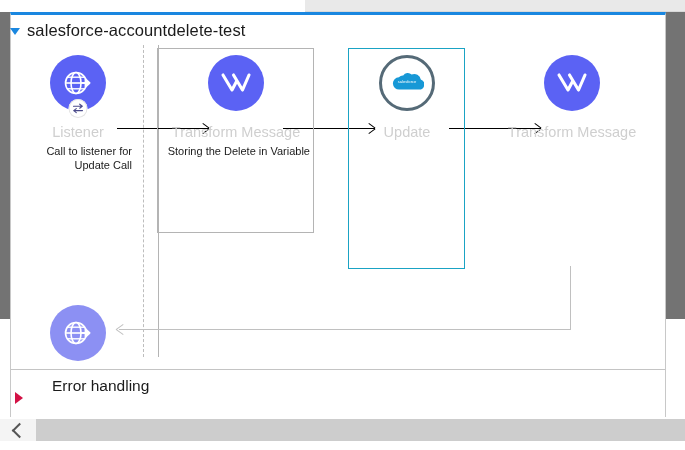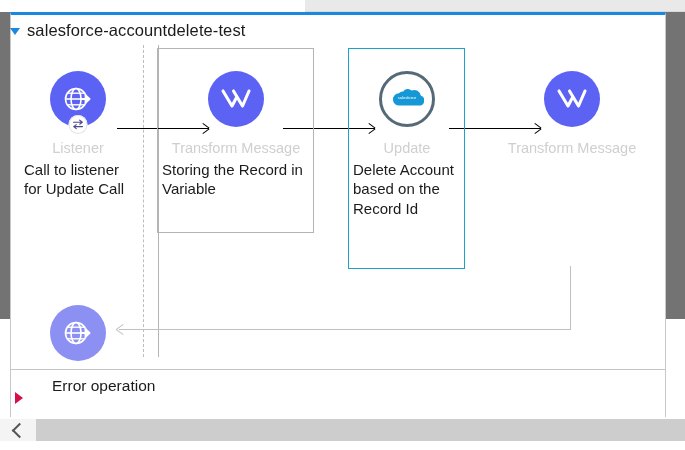--- a/index.html
+++ b/index.html
@@ -56,21 +56,21 @@
     border-left:1px dashed #bdbdbd;
   }
   
   .solid-sep{
     position:absolute;left:147px;top:0px;width:0;height:312px;
     border-left:1px solid #b4b4b4;
   }
 
   
   .node{
-    position:absolute;top:16px;width:118px;
+    position:absolute;top:0px;width:118px;
     display:flex;flex-direction:column;align-items:center;
   }
   .node-box{
     position:absolute;box-sizing:border-box;
     border:1px solid #b4b4b4;background:transparent;pointer-events:none;
   }
   .node-box.selected{border:1px solid #1aa3c4;}
 
   .icon-circle{
     width:56px;height:56px;border-radius:50%;
@@ -87,22 +87,22 @@
     width:19px;height:19px;border-radius:50%;background:#ffffff;
     display:flex;align-items:center;justify-content:center;
     box-shadow:0 0 0 1px #e3e3e3 inset;
   }
 
   .node-type{
     margin-top:13px;font-size:14.5px;color:#cfcfcf;
     text-align:center;line-height:1.15;white-space:nowrap;
   }
   .node-label{
-    margin-top:3px;font-size:15px;color:#1b1b1b;
-    text-align:left;line-height:1.32;width:108px;
+    margin-top:3px;font-size:11px;color:#1b1b1b;
+    text-align:right;line-height:1.32;width:108px;
   }
 
   
   .conn{position:absolute;height:1px;background:#000000;top:83px;}
   .conn-head{
     position:absolute;top:78px;width:7px;height:11px;
   }
   .conn-head::before,.conn-head::after{
     content:"";position:absolute;left:0;width:8px;height:1px;background:#000;
   }
@@ -210,32 +210,31 @@
     </div>
 
     <div class="node" style="left:166px;">
       <div class="icon-circle indigo">
         <svg width="34" height="30" viewBox="0 0 34 30" aria-hidden="true">
           <path d="M4 7 L13 22 L17.5 13.5" fill="none" stroke="#fff" stroke-width="3.1" stroke-linecap="round" stroke-linejoin="round"></path>
           <path d="M14.5 7 L23.5 22 L30 7" fill="none" stroke="#fff" stroke-width="3.1" stroke-linecap="round" stroke-linejoin="round"></path>
         </svg>
       </div>
       <div class="node-type">Transform Message</div>
-      <div class="node-label" style="width:148px;">Storing the Record in Variable</div>
+      <div class="node-label" style="width:148px;">Storing the Delete in Variable</div>
     </div>
 
     <div class="node" style="left:337px;">
       <div class="icon-circle ring">
         <svg width="34" height="24" viewBox="0 0 34 24" aria-hidden="true">
           <path d="M13.2 4.6a5.3 5.3 0 0 1 8.4-1.1 6.6 6.6 0 0 1 9.2 5 5.2 5.2 0 0 1-1.6 10.1H9.3A6.2 6.2 0 0 1 8.9 6.2a5.4 5.4 0 0 1 4.3-1.6Z" fill="#1798d6"></path>
           <text x="17" y="12.3" font-family="'Liberation Sans',sans-serif" font-size="4.1" fill="#ffffff" text-anchor="middle">salesforce</text>
         </svg>
       </div>
       <div class="node-type">Update</div>
-      <div class="node-label">Delete Account based on the Record Id</div>
     </div>
 
     <div class="node" style="left:502px;">
       <div class="icon-circle indigo">
         <svg width="34" height="30" viewBox="0 0 34 30" aria-hidden="true">
           <path d="M4 7 L13 22 L17.5 13.5" fill="none" stroke="#fff" stroke-width="3.1" stroke-linecap="round" stroke-linejoin="round"></path>
           <path d="M14.5 7 L23.5 22 L30 7" fill="none" stroke="#fff" stroke-width="3.1" stroke-linecap="round" stroke-linejoin="round"></path>
         </svg>
       </div>
       <div class="node-type">Transform Message</div>
@@ -254,21 +253,21 @@
       </div>
     </div>
 
     <div class="ret-v" style="left:559px;top:221px;height:63px;"></div>
     <div class="ret-h" style="left:108px;top:284px;width:452px;"></div>
     <div class="ret-head" style="left:104px;top:279px;"></div>
   </div>
 
   <div class="eh-divider"></div>
   <div class="eh-caret"></div>
-  <div class="eh-label">Error operation</div>
+  <div class="eh-label">Error handling</div>
 
   <div class="hscroll">
     <div class="hscroll-btn">
       <span class="chev-left"></span>
     </div>
     <div class="hscroll-thumb"></div>
   </div>
   <div class="bottom-strip"></div>
 
 </div>

